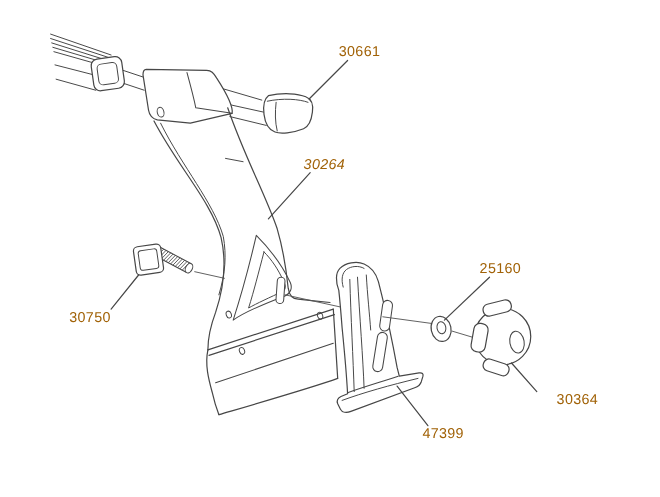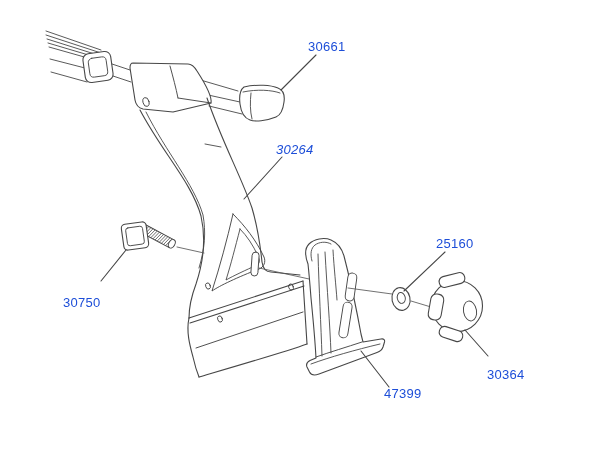--- a/index.html
+++ b/index.html
@@ -8,21 +8,21 @@
     width:600px;height:452px;
     background:#ffffff;
     overflow:hidden;
     font-family:"Liberation Sans", sans-serif;
   }
   #art{position:absolute;inset:0;}
   .part-label{
     position:absolute;
     font-size:13px;
     line-height:14px;
-    color:#1d4ed8;
+    color:#a16207;
     letter-spacing:0.3px;
     white-space:nowrap;
     user-select:none;
   }
 </style>
 </head>
 <body>
 
 <div id="stage">
 
@@ -148,17 +148,17 @@
       <path d="M282,157 L244,199"></path>
       <path d="M101,281 L126,250"></path>
       <path d="M445,252 L404,291"></path>
       <path d="M465,330 L488,356"></path>
       <path d="M361,351 L389,387"></path>
     </g>
   </svg>
 
   <div class="part-label" style="left:308px;top:40px;">30661</div>
   <div class="part-label" style="left:276px;top:143px;font-style:italic;">30264</div>
-  <div class="part-label" style="left:63px;top:296px;">30750</div>
+  <div class="part-label" style="left:63px;top:282px;">30750</div>
   <div class="part-label" style="left:436px;top:237px;">25160</div>
-  <div class="part-label" style="left:487px;top:356px;margin-top:12px;">30364</div>
+  <div class="part-label" style="left:506px;top:356px;">30364</div>
   <div class="part-label" style="left:384px;top:387px;">47399</div>
 </div>
 
 </body></html>

